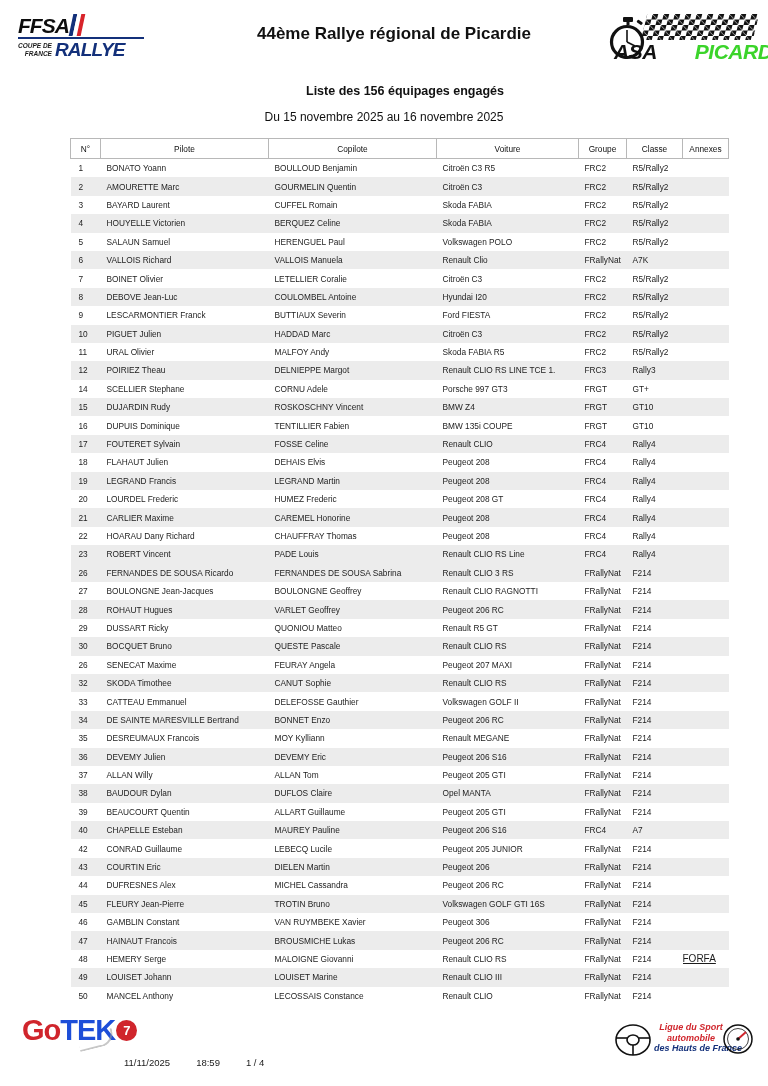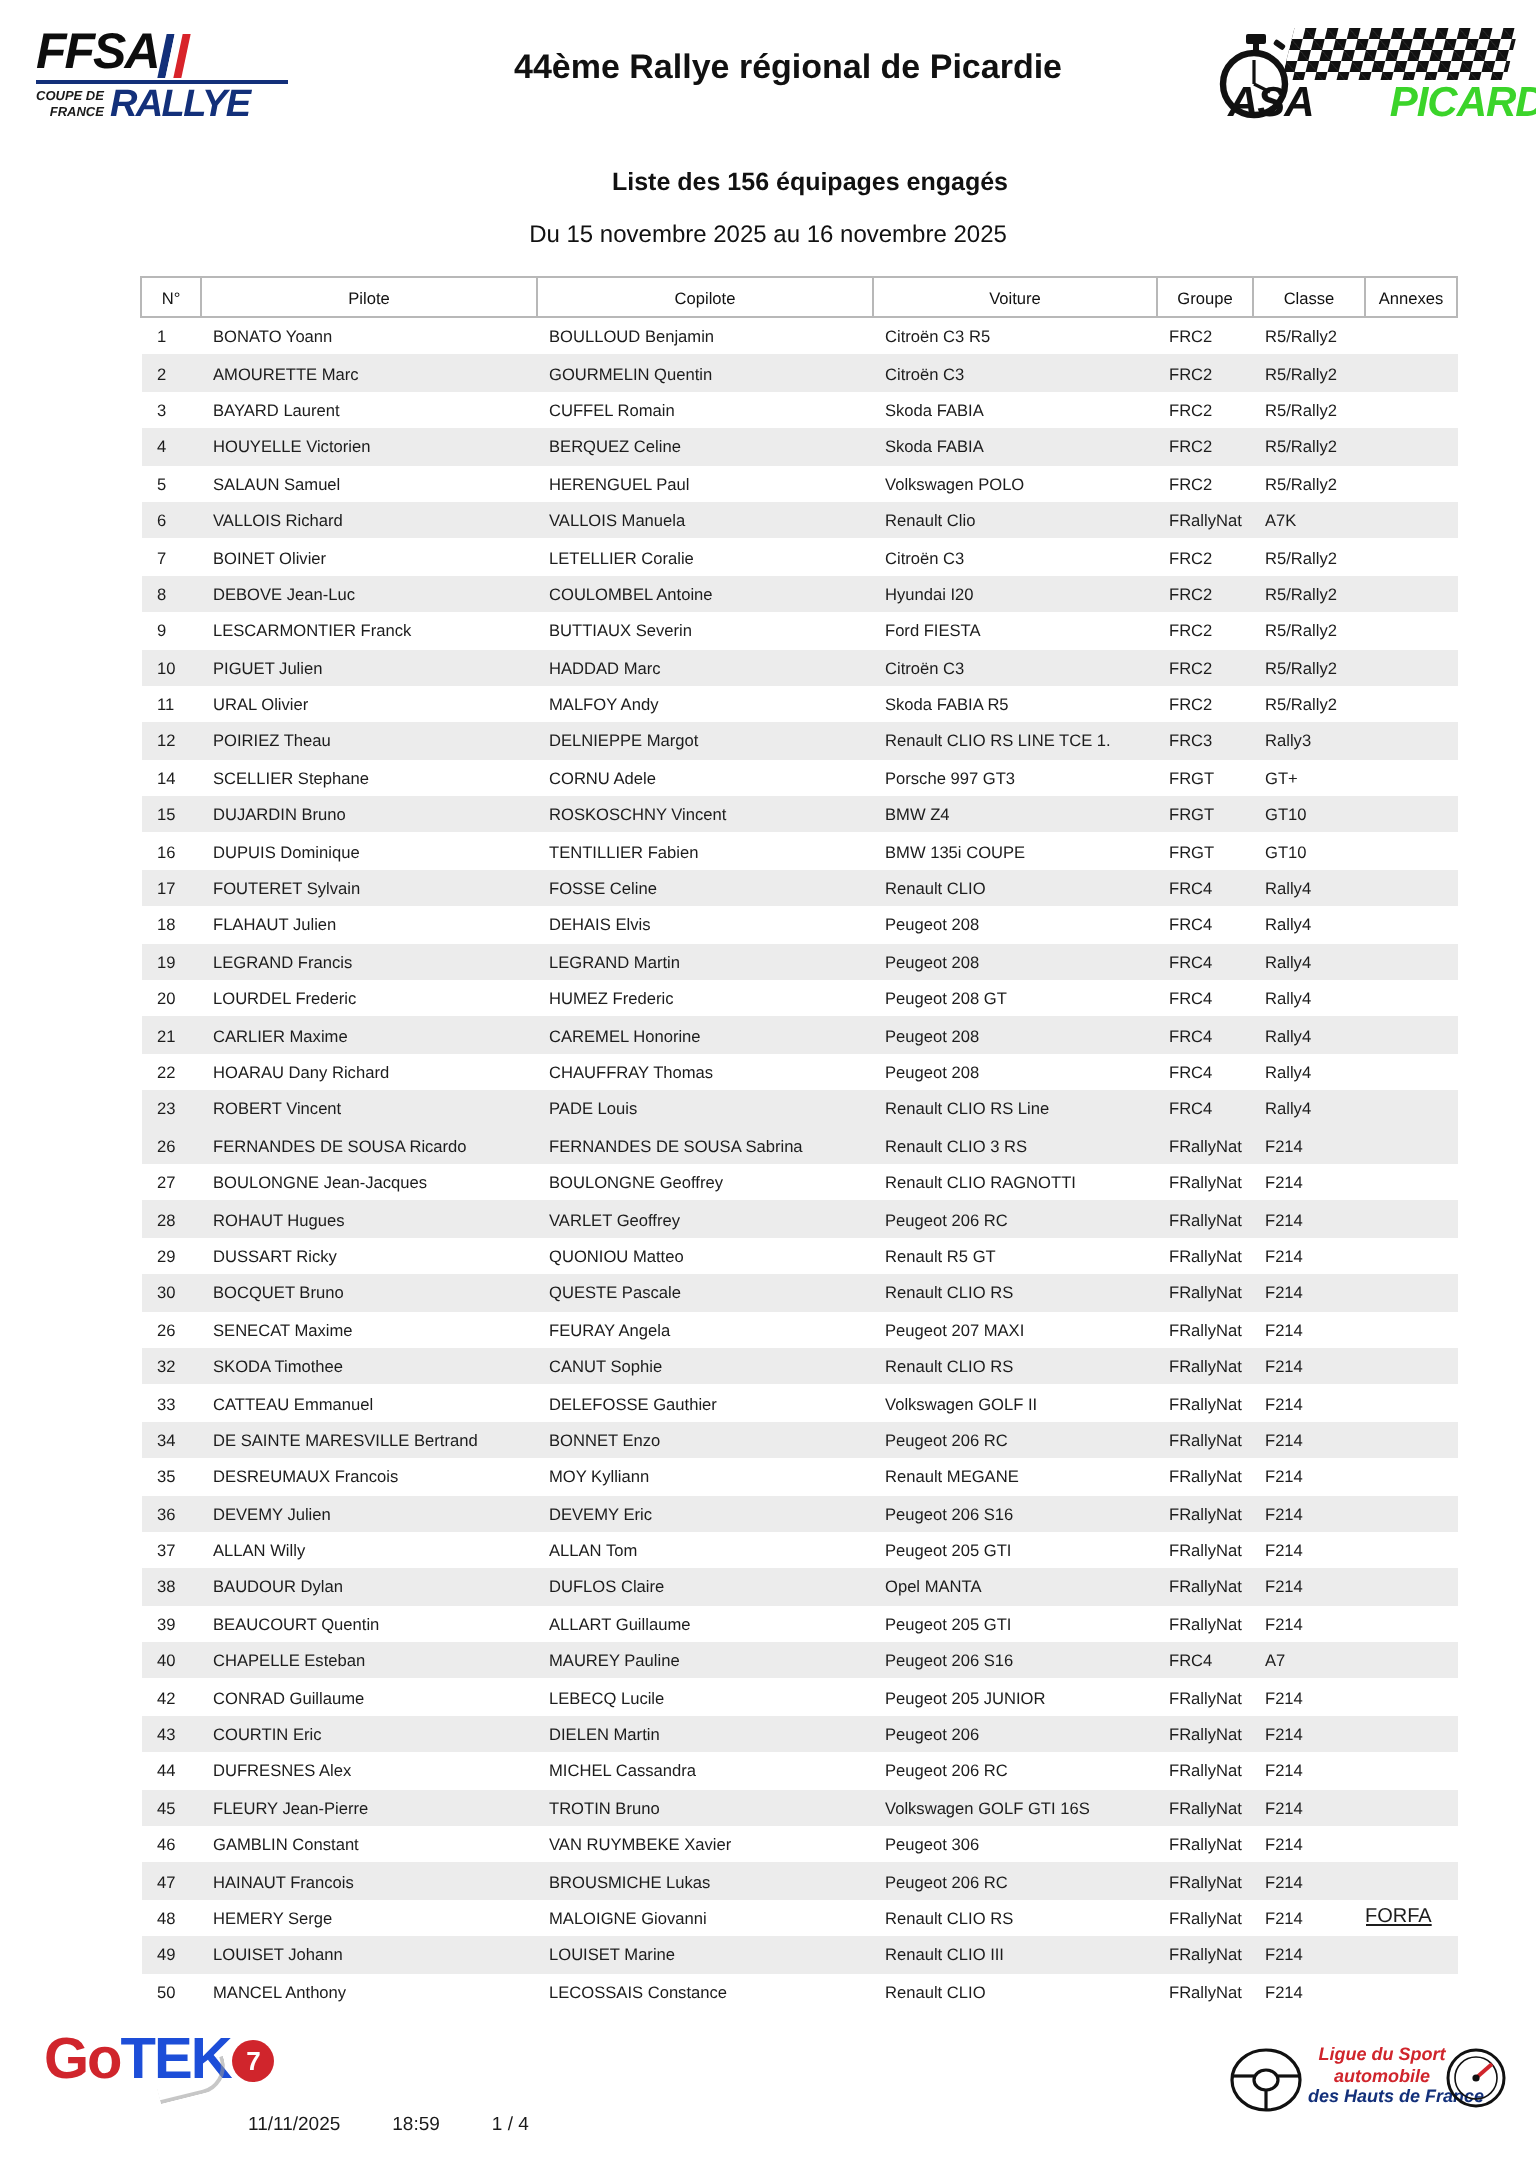--- a/index.html
+++ b/index.html
@@ -32,21 +32,21 @@
   }
   .ffsa-top {
     display: flex;
     align-items: flex-end;
     line-height: 1;
   }
   .ffsa-word {
     font-family: "Liberation Sans", sans-serif;
     font-weight: bold;
     font-style: italic;
-    font-size: 25px;
+    font-size: 21px;
     letter-spacing: -1px;
     color: #0d0d0d;
   }
   .ffsa-flag {
     display: inline-flex;
     height: 22px;
     margin-left: 2px;
     transform: skewX(-12deg);
   }
   .ffsa-flag i { display: block; width: 4px; height: 100%; }
@@ -447,21 +447,21 @@
           <td class="num">14</td>
           <td>SCELLIER Stephane</td>
           <td>CORNU Adele</td>
           <td>Porsche 997 GT3</td>
           <td>FRGT</td>
           <td>GT+</td>
           <td class="annexes"></td>
         </tr>
         <tr class="alt">
           <td class="num">15</td>
-          <td>DUJARDIN Bruno</td>
+          <td>DUJARDIN Rudy</td>
           <td>ROSKOSCHNY Vincent</td>
           <td>BMW Z4</td>
           <td>FRGT</td>
           <td>GT10</td>
           <td class="annexes"></td>
         </tr>
         <tr>
           <td class="num">16</td>
           <td>DUPUIS Dominique</td>
           <td>TENTILLIER Fabien</td>

